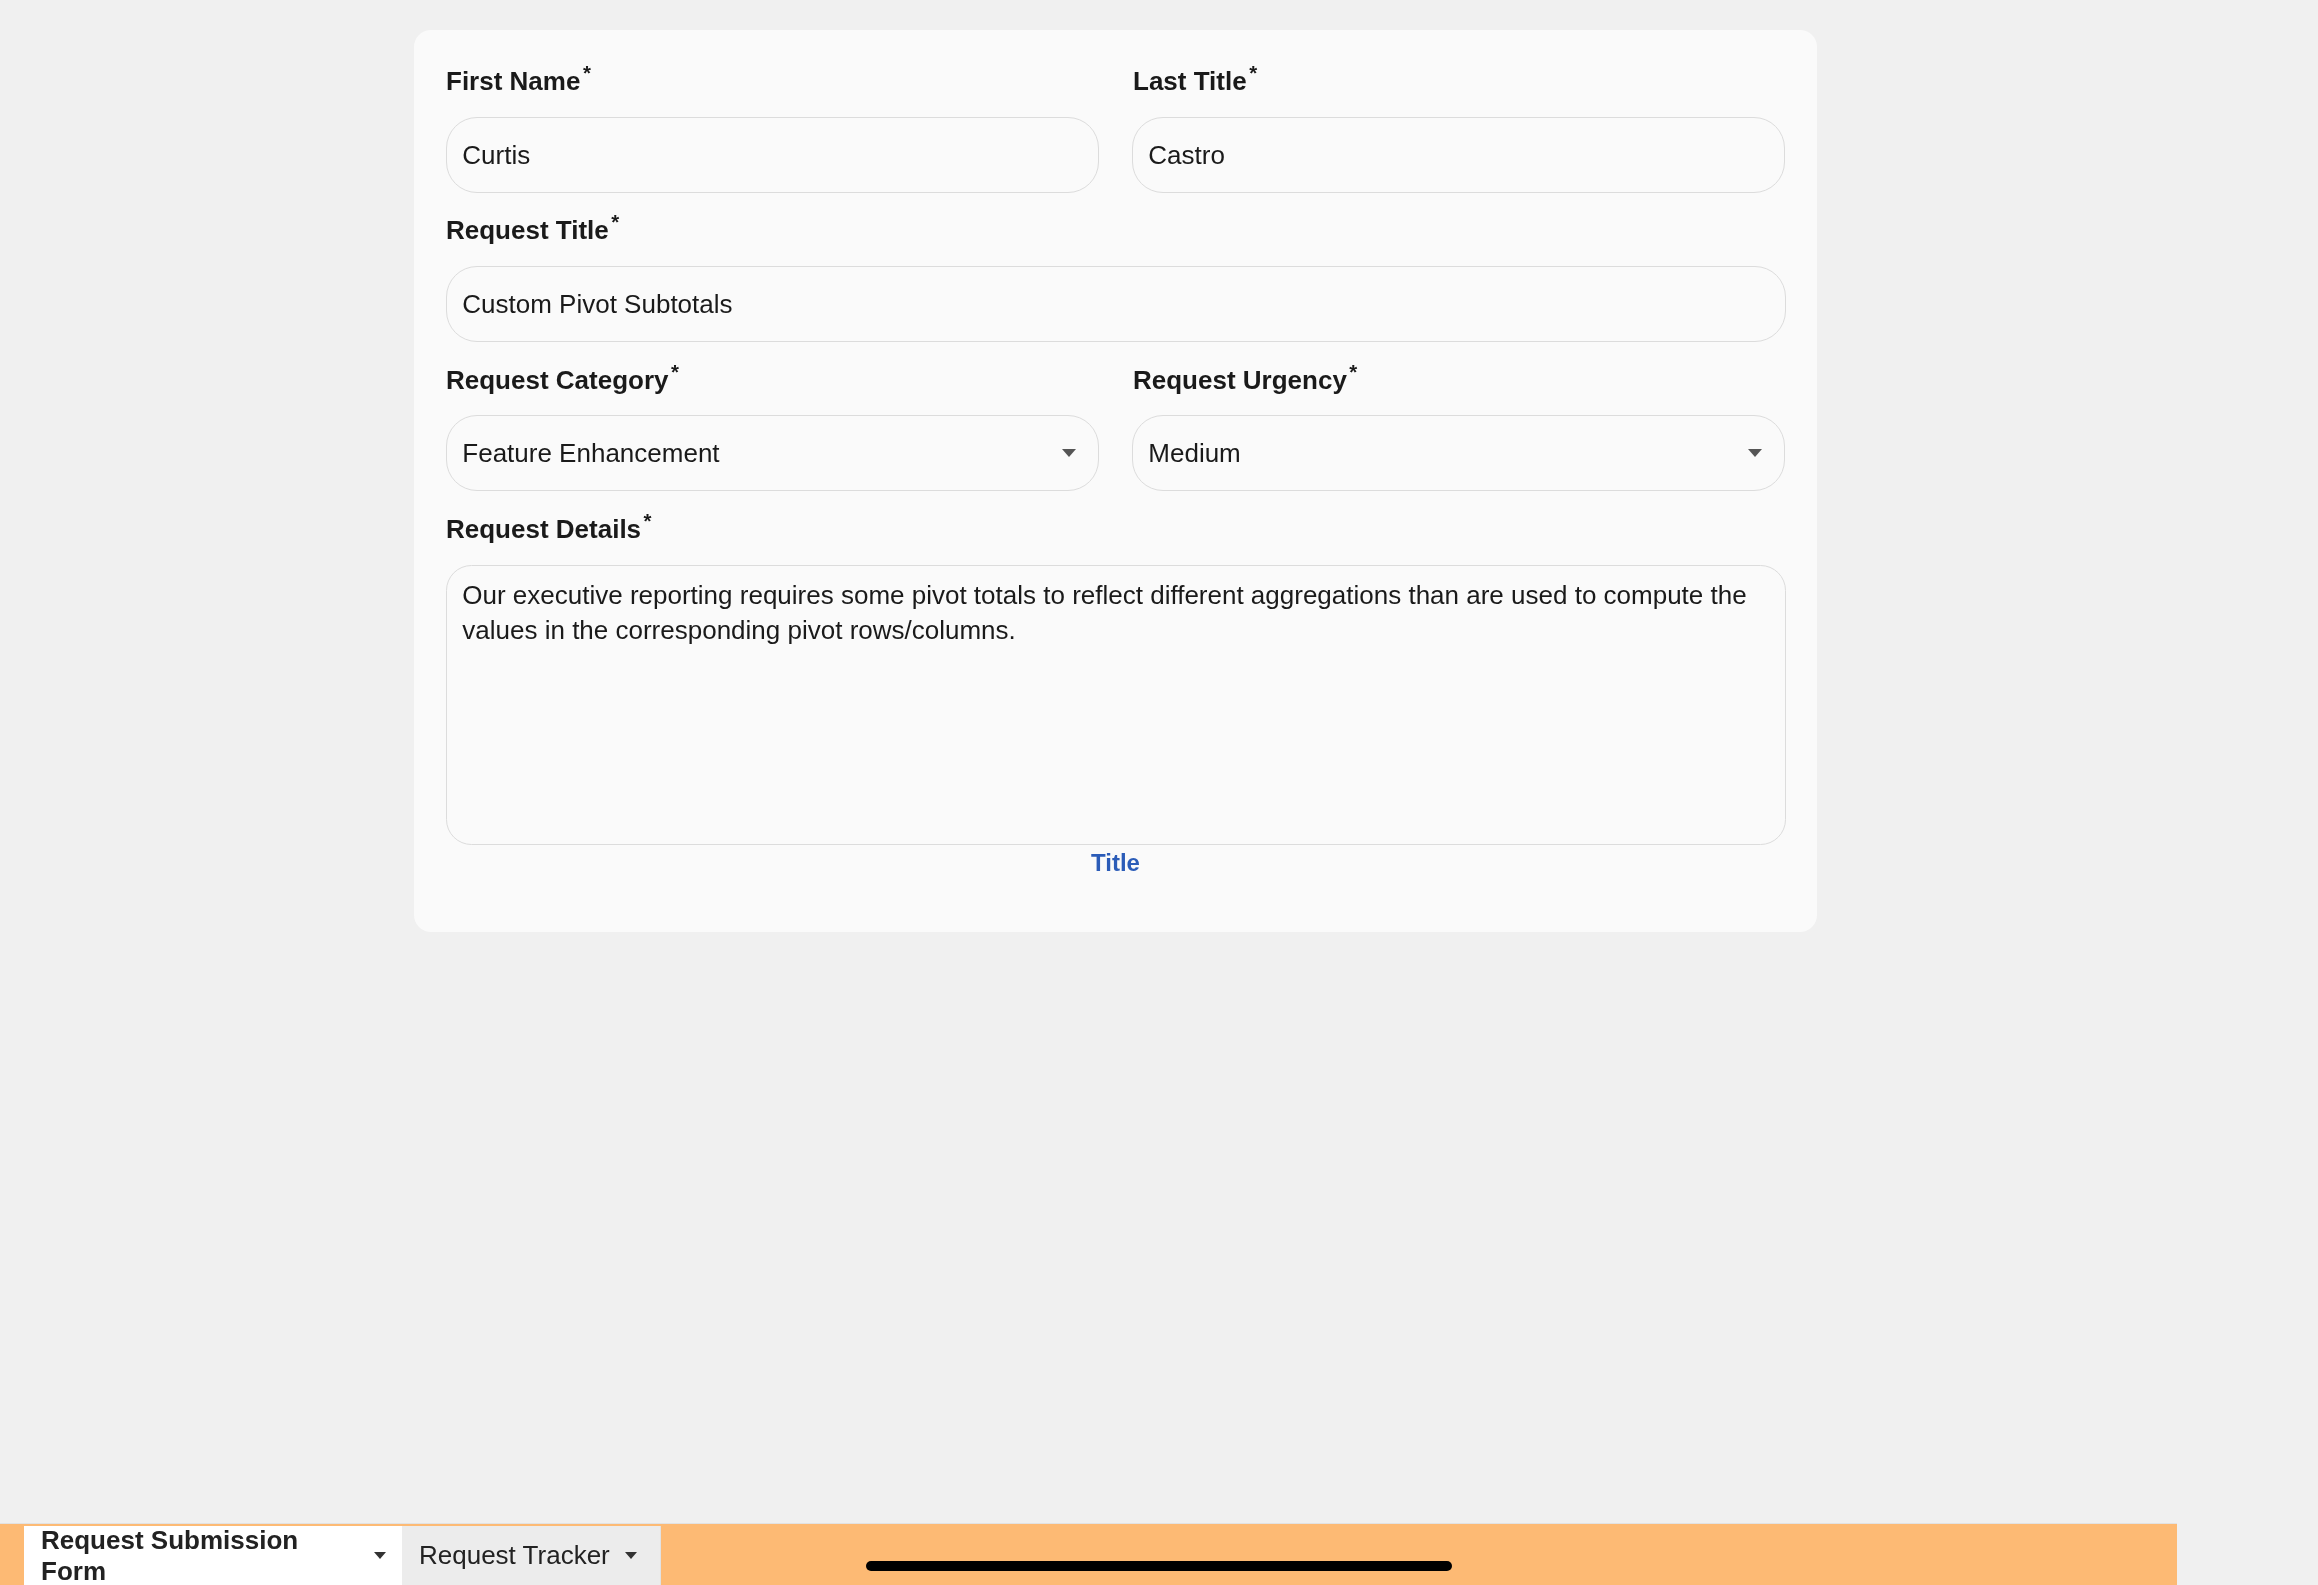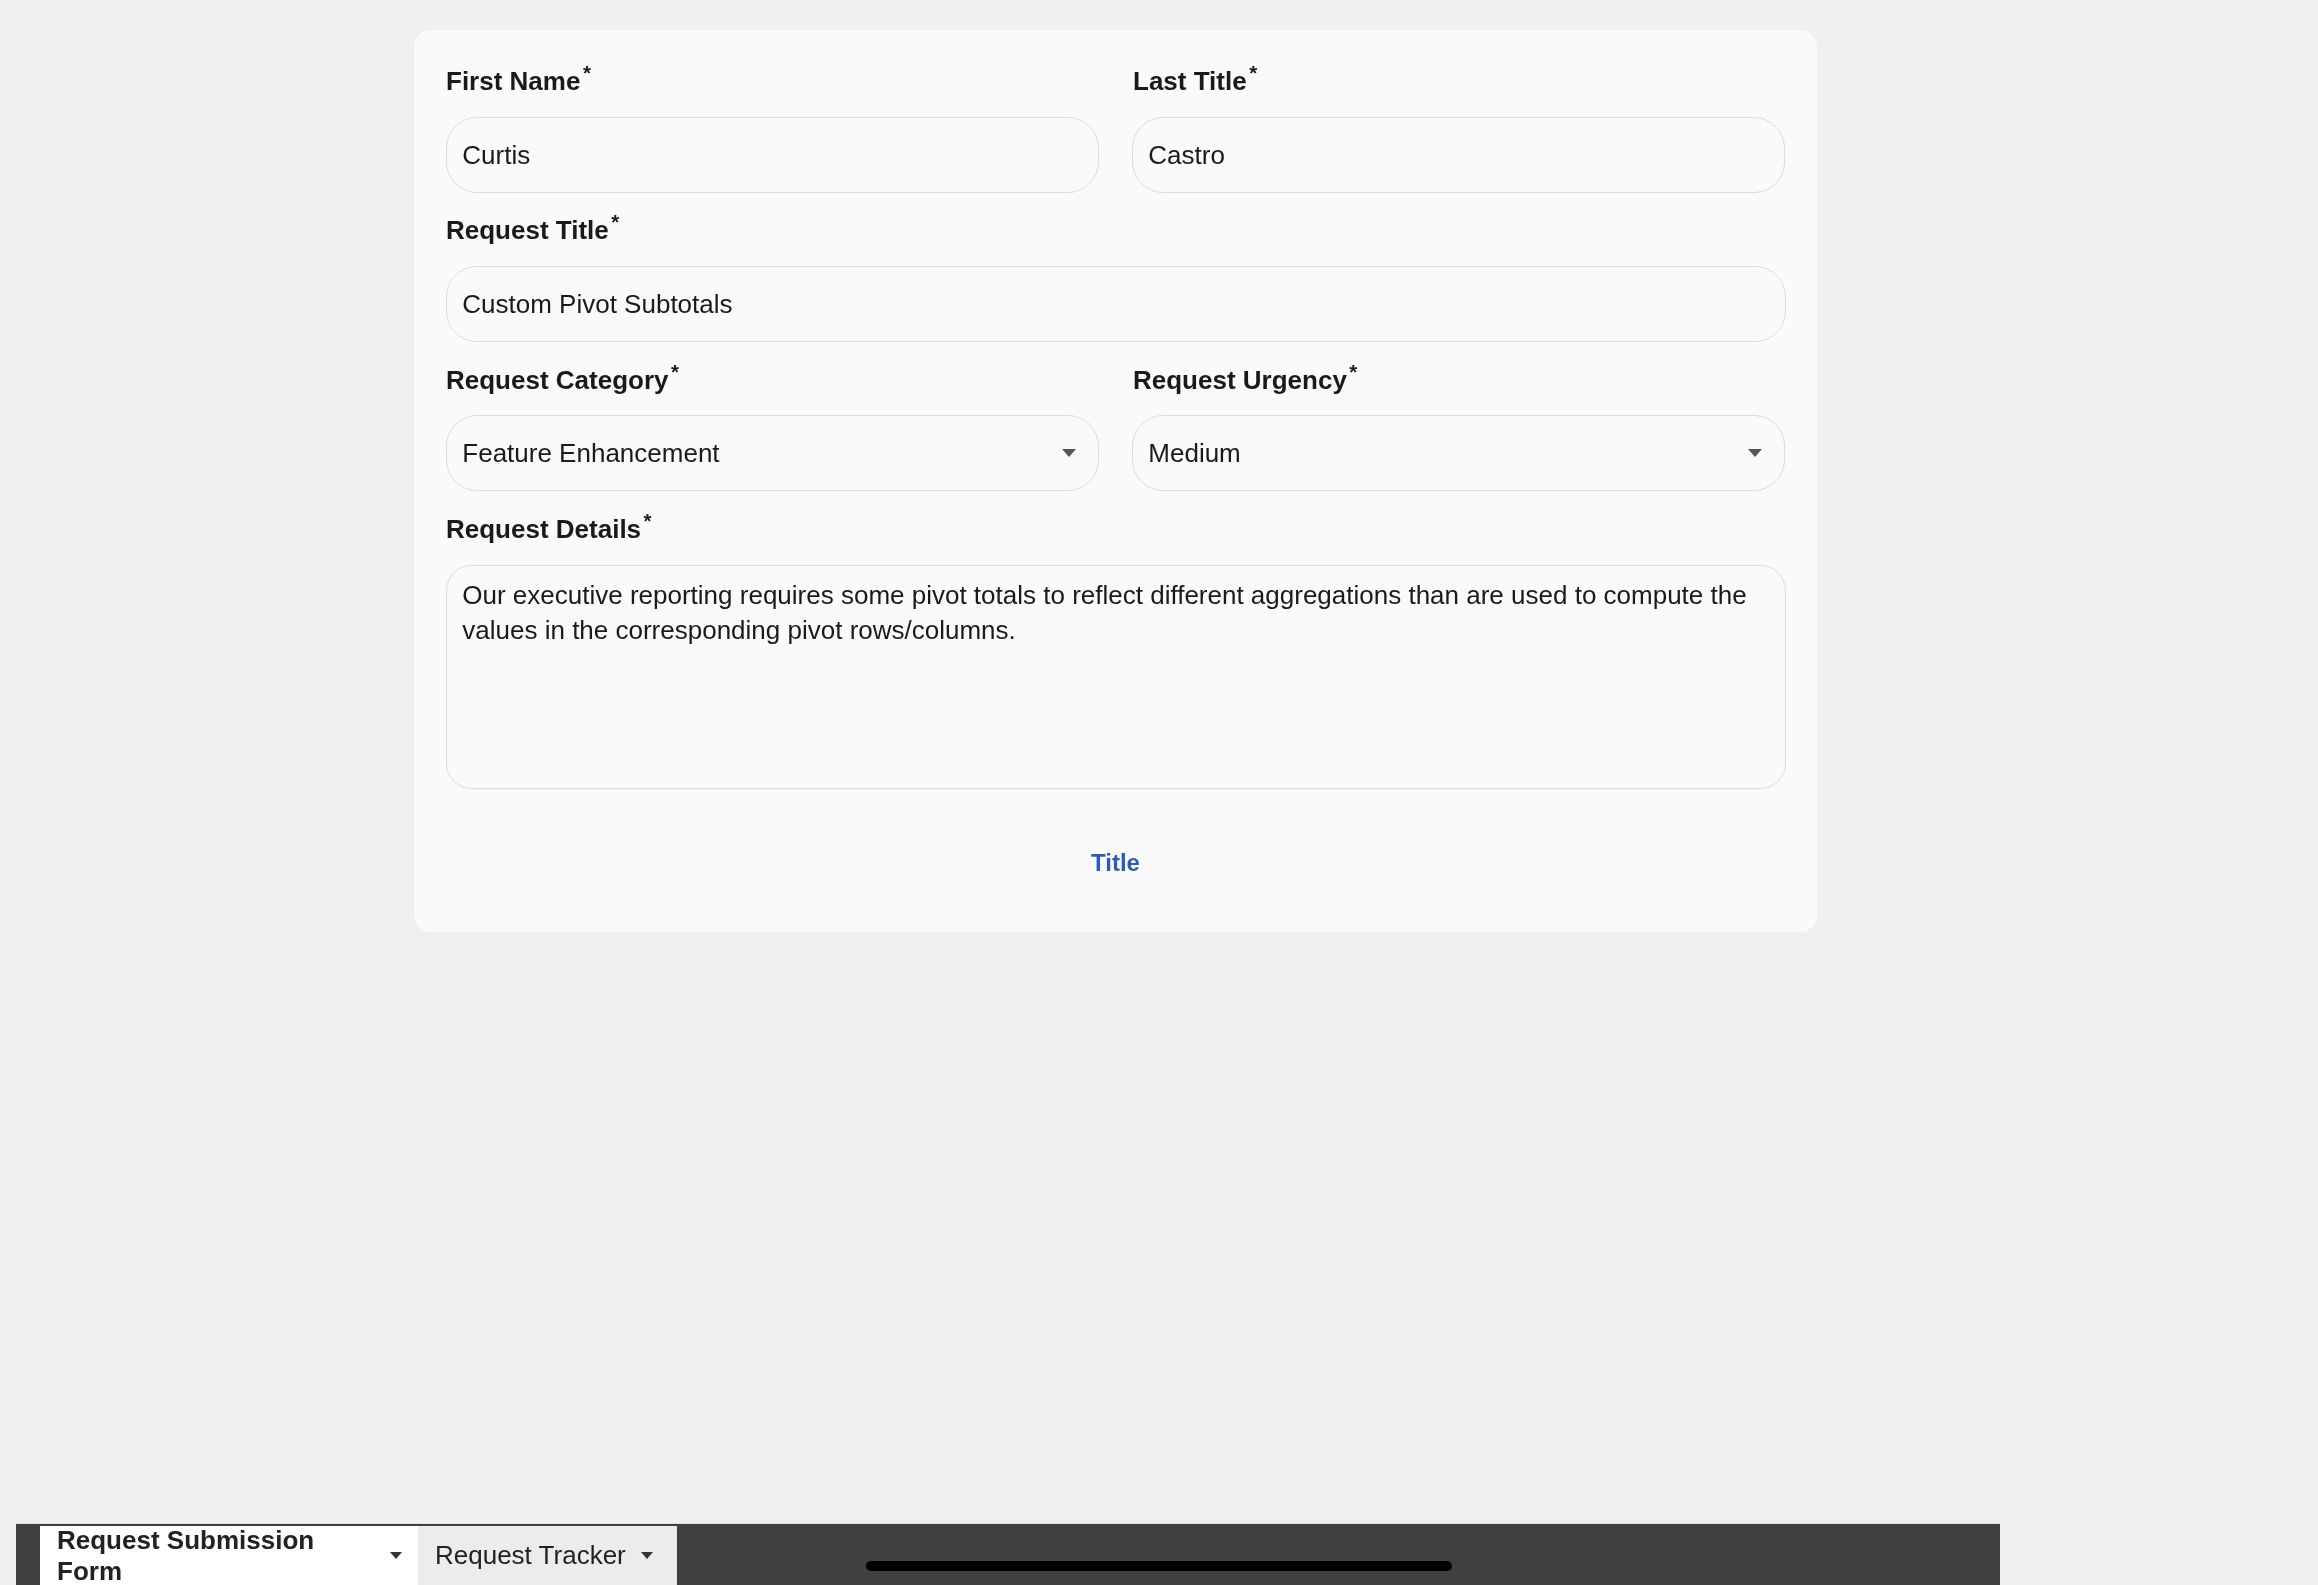--- a/index.html
+++ b/index.html
@@ -30,31 +30,31 @@
       outline: none;
     }
     .select { cursor: pointer; justify-content: space-between; gap: 18px; }
     .caret {
       width: 0; height: 0;
       border-left: 7.6px solid transparent; border-right: 7.6px solid transparent;
       border-top: 8.5px solid #555;
       margin-right: 6.8px;
     }
     .textarea {
-      position: absolute; left: 32px; top: 535px; width: 1340px; height: 224px;
+      position: absolute; left: 32px; top: 535px; width: 1340px; height: 280px;
       background: #fafafa; border: 1.7px solid #dcdcdc; border-radius: 25.5px;
       padding: 12px 15.3px; font-size: 26px; line-height: 35px; color: #1a1a1a;
     }
     .submit {
       position: absolute; left: 0; right: 0; top: 819px; text-align: center;
       font-weight: bold; font-size: 24px; color: #2b5cb8; cursor: pointer;
     }
     .tabbar {
-      position: absolute; left: 16px; top: 1523px; width: 1984px; height: 62px;
-      background: #404040; border-top: 1.7px solid #e2e2e2;
+      position: absolute; left: 0; top: 1523px; width: 2177px; height: 62px;
+      background: #fdba74; border-top: 1.7px solid #e2e2e2;
     }
     .tab {
       position: absolute; top: 1.7px; height: 60px;
       display: flex; align-items: center; padding: 0 17px;
       font-size: 26px; color: #222; cursor: pointer;
     }
     .tab.active { background: #ffffff; }
     .tab.inactive { background: #ececec; border-right: 1.7px solid #e2e2e2; }
     .tab .tcaret {
       width: 0; height: 0; margin-left: 15.3px;

